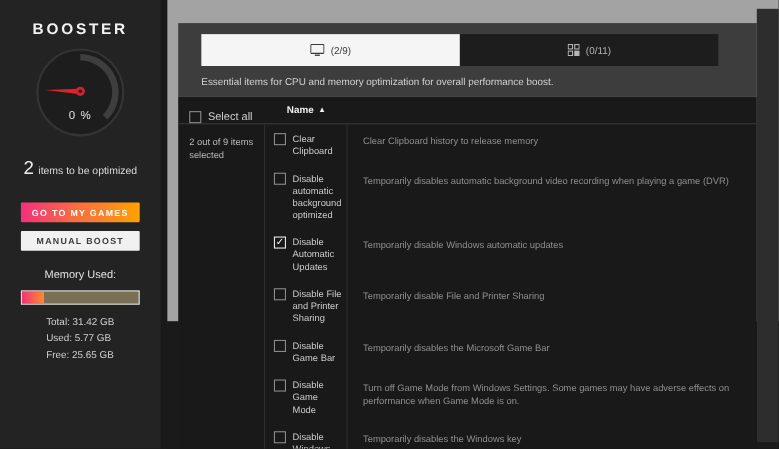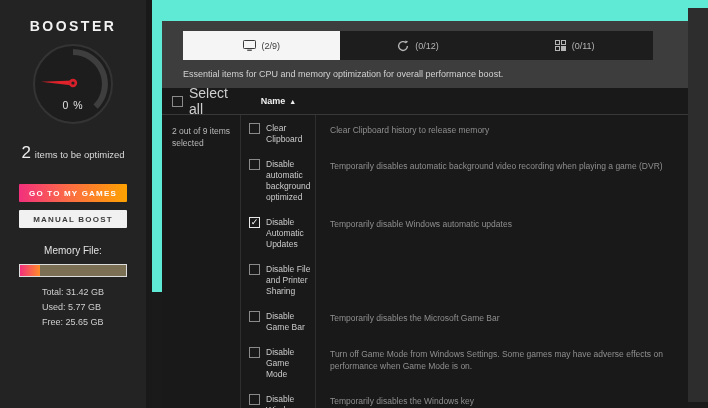--- a/index.html
+++ b/index.html
@@ -3,21 +3,21 @@
 <meta charset="utf-8">
 <style>
   * { margin: 0; padding: 0; box-sizing: border-box; }
   html, body { width: 708px; height: 408px; }
   body {
     font-family: "Liberation Sans", "DejaVu Sans", sans-serif;
     background: #1a1a1a;
     color: #ddd;
     overflow: hidden;
   }
-  .stage { position: relative; width: 708px; height: 292px; background: #5eead4; }
+  .stage { position: relative; width: 708px; height: 292px; background: #a3a3a3; }
 
   
   .right-strip { position: absolute; left: 688px; top: 8px; width: 20px; height: 394px; background: #2d2d2d; }
 
   
   .sidebar {
     position: absolute; left: 0; top: 0; width: 152px; height: 408px;
     background: #232323; border-right: 6px solid #191919;
     display: flex; flex-direction: column; align-items: center;
   }
@@ -59,21 +59,21 @@
     flex: 1; display: flex; align-items: center; justify-content: center; gap: 6px;
     color: #b5b5b5; font-size: 9px; cursor: pointer;
   }
   .tab.active { background: #f5f5f5; color: #3a3a3a; }
   .ticon { display: flex; align-items: center; }
   .band-desc { margin-top: 9px; font-size: 9px; color: #d2d2d2; }
 
   
   .table { flex: 1; background: #191919; display: flex; flex-direction: column; overflow: hidden; }
   .thead { display: flex; height: 27px; align-items: center; border-bottom: 1px solid #383838; }
-  .th-select { width: 79px; display: flex; align-items: center; gap: 6px; padding-left: 10px; font-size: 14px; color: #cfcfcf; }
+  .th-select { width: 79px; display: flex; align-items: center; gap: 6px; padding-left: 10px; font-size: 10px; color: #cfcfcf; margin-top: 13px; }
   .th-name { width: 75px; display: flex; align-items: center; justify-content: center; gap: 4px; font-size: 9px; font-weight: bold; color: #f0f0f0; }
   .th-desc { flex: 1; text-align: center; font-size: 9px; font-weight: bold; color: #f0f0f0; }
   .sort-arrow { font-size: 7px; color: #f0f0f0; }
   .tbody { flex: 1; display: flex; }
   .col-summary { width: 79px; border-right: 1px solid #2e2e2e; padding: 10px 8px 0 10px; font-size: 8.5px; color: #b9b9b9; line-height: 12px; }
   .rows { flex: 1; display: flex; flex-direction: column; }
   .trow { display: flex; }
   .cell-name { width: 75px; border-right: 1px solid #2e2e2e; display: flex; gap: 6px; padding: 8px 4px 6px 8px; }
   .rname { font-size: 8.5px; color: #cccccc; line-height: 11px; }
   .cell-desc { flex: 1; padding: 9px 20px 6px 14px; font-size: 8.5px; color: #8f8f8f; line-height: 12px; }
@@ -105,21 +105,21 @@
       <div class="gauge-value">0 %</div>
     </div>
 
     <div class="optimize-line">
       <span class="optimize-count">2</span><span class="optimize-label">items to be optimized</span>
     </div>
 
     <button class="side-btn btn-games">GO TO MY GAMES</button>
     <button class="side-btn btn-manual">MANUAL BOOST</button>
 
-    <div class="memory-label">Memory File:</div>
+    <div class="memory-label">Memory Used:</div>
     <div class="memory-bar">
       <div class="memory-bar-used" style="width: 18.4%;"></div>
     </div>
     <div class="memory-stats">
       <div>Total: 31.42 GB</div>
       <div>Used: 5.77 GB</div>
       <div>Free: 25.65 GB</div>
     </div>
   </div>
 
@@ -130,29 +130,20 @@
           <span class="ticon">
             <svg width="13" height="11" viewBox="0 0 13 11">
                 <rect x="0.5" y="0.5" width="12" height="8" rx="0.8" fill="none" stroke="currentColor" stroke-width="1"></rect>
                 <rect x="4.2" y="9.6" width="4.6" height="1.2" fill="currentColor"></rect>
               </svg>
           </span>
           <span class="tlabel">(2/9)</span>
         </div>
         <div class="tab">
           <span class="ticon">
-            <svg width="12" height="12" viewBox="0 0 12 12">
-                <path d="M10.4 6 A4.4 4.4 0 1 1 8.9 2.7" fill="none" stroke="currentColor" stroke-width="1.4"></path>
-                <polygon points="8.2,0.4 11.2,1.4 8.7,3.6" fill="currentColor"></polygon>
-              </svg>
-          </span>
-          <span class="tlabel">(0/12)</span>
-        </div>
-        <div class="tab">
-          <span class="ticon">
             <svg width="11" height="11" viewBox="0 0 11 11">
                 <rect x="0.5" y="0.5" width="4" height="4" fill="none" stroke="currentColor"></rect>
                 <rect x="6.5" y="0.5" width="4" height="4" fill="none" stroke="currentColor"></rect>
                 <rect x="0.5" y="6.5" width="4" height="4" fill="none" stroke="currentColor"></rect>
                 <rect x="6" y="6" width="5" height="5" fill="currentColor"></rect>
               </svg>
           </span>
           <span class="tlabel">(0/11)</span>
         </div>
       </div>
@@ -195,20 +186,21 @@
       <span class="rname">Disable Automatic Updates</span>
     </div>
     <div class="cell-desc">Temporarily disable Windows automatic updates</div>
   </div>
 
   <div class="trow">
     <div class="cell-name">
       <span class="checkbox"></span>
       <span class="rname">Disable File and Printer Sharing</span>
     </div>
+    <div class="cell-desc">Temporarily disable File and Printer Sharing</div>
   </div>
 
   <div class="trow">
     <div class="cell-name">
       <span class="checkbox"></span>
       <span class="rname">Disable Game Bar</span>
     </div>
     <div class="cell-desc">Temporarily disables the Microsoft Game Bar</div>
   </div>
 

